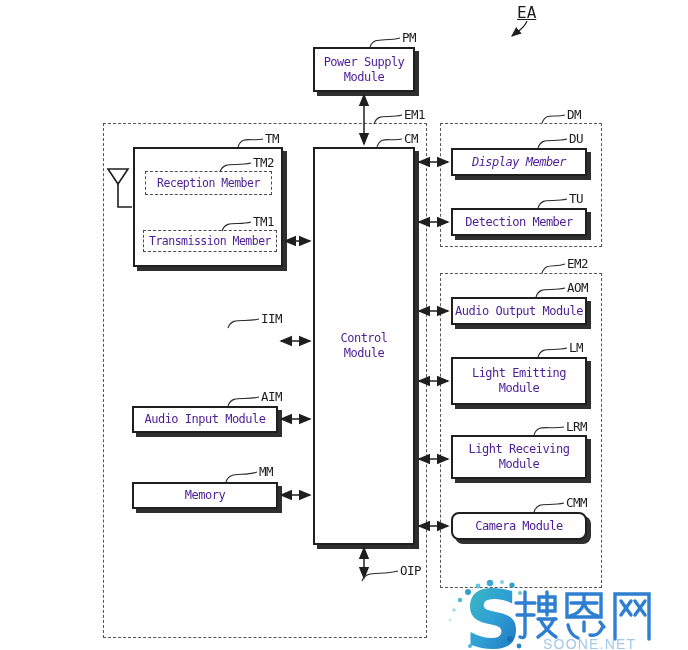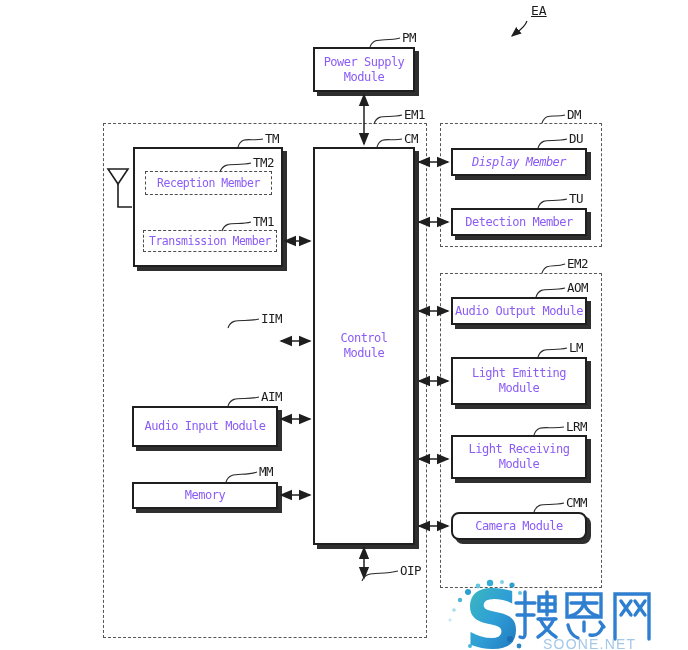--- a/index.html
+++ b/index.html
@@ -13,34 +13,34 @@
   .box{
     position:absolute;background:#fff;border:2px solid #1f1f1f;box-sizing:border-box;
     display:flex;align-items:center;justify-content:center;text-align:center;z-index:3;
   }
   .shadow{box-shadow:4px 4px 0 #2f2f2f;}
   .member{
     position:absolute;background:#fff;border:1.5px dashed #4c4c4c;box-sizing:border-box;
     display:flex;align-items:center;justify-content:center;text-align:center;z-index:4;
   }
   .box-label{
-    font-size:12px;letter-spacing:-0.5px;line-height:15px;color:#8b5cf6;white-space:normal;
+    font-size:12px;letter-spacing:-0.5px;line-height:15px;color:#4c1d95;white-space:normal;
   }
   .member .box-label{font-size:11.5px;white-space:nowrap;}
   .ref{
     position:absolute;font-size:12.5px;letter-spacing:-0.5px;line-height:14px;
     color:#1c1c1c;z-index:6;white-space:nowrap;
   }
   #lines{position:absolute;left:0;top:0;z-index:5;pointer-events:none;}
   #watermark{position:absolute;left:440px;top:575px;z-index:8;}
   #soone-url{
     position:absolute;left:543px;top:636px;z-index:8;font-family:"Liberation Sans",sans-serif;
     font-size:14px;letter-spacing:1.2px;color:#a3c8e8;
   }
-  .ea-ref{position:absolute;left:531px;top:3px;font-size:13px;z-index:6;text-decoration:underline;}
+  .ea-ref{position:absolute;left:517px;top:3px;font-size:16px;z-index:6;text-decoration:underline;}
 </style>
 </head>
 <body>
 
 <div id="canvas">
 
   <span class="ea-ref">EA</span>
 
   <div class="grp" style="left:103px;top:123px;width:324px;height:515px;"></div>
   <div class="grp" style="left:440px;top:123px;width:162px;height:124px;"></div>
@@ -55,21 +55,21 @@
   </div>
 
   <div class="box shadow" style="left:133px;top:147px;width:150px;height:120px;"></div>
   <div class="member" style="left:145px;top:171px;width:127px;height:24px;">
     <span class="box-label">Reception Member</span>
   </div>
   <div class="member" style="left:143px;top:230px;width:134px;height:22px;">
     <span class="box-label">Transmission Member</span>
   </div>
 
-  <div class="box shadow" style="left:132px;top:406px;width:146px;height:41px;">
+  <div class="box shadow" style="left:132px;top:406px;width:146px;height:27px;">
     <span class="box-label" style="white-space:nowrap;">Audio Input Module</span>
   </div>
   <div class="box shadow" style="left:132px;top:482px;width:146px;height:27px;">
     <span class="box-label" style="white-space:nowrap;">Memory</span>
   </div>
 
 
   <div class="box shadow" style="left:451px;top:148px;width:136px;height:28px;font-style:italic;">
     <span class="box-label" style="white-space:nowrap;">Display Member</span>
   </div>

